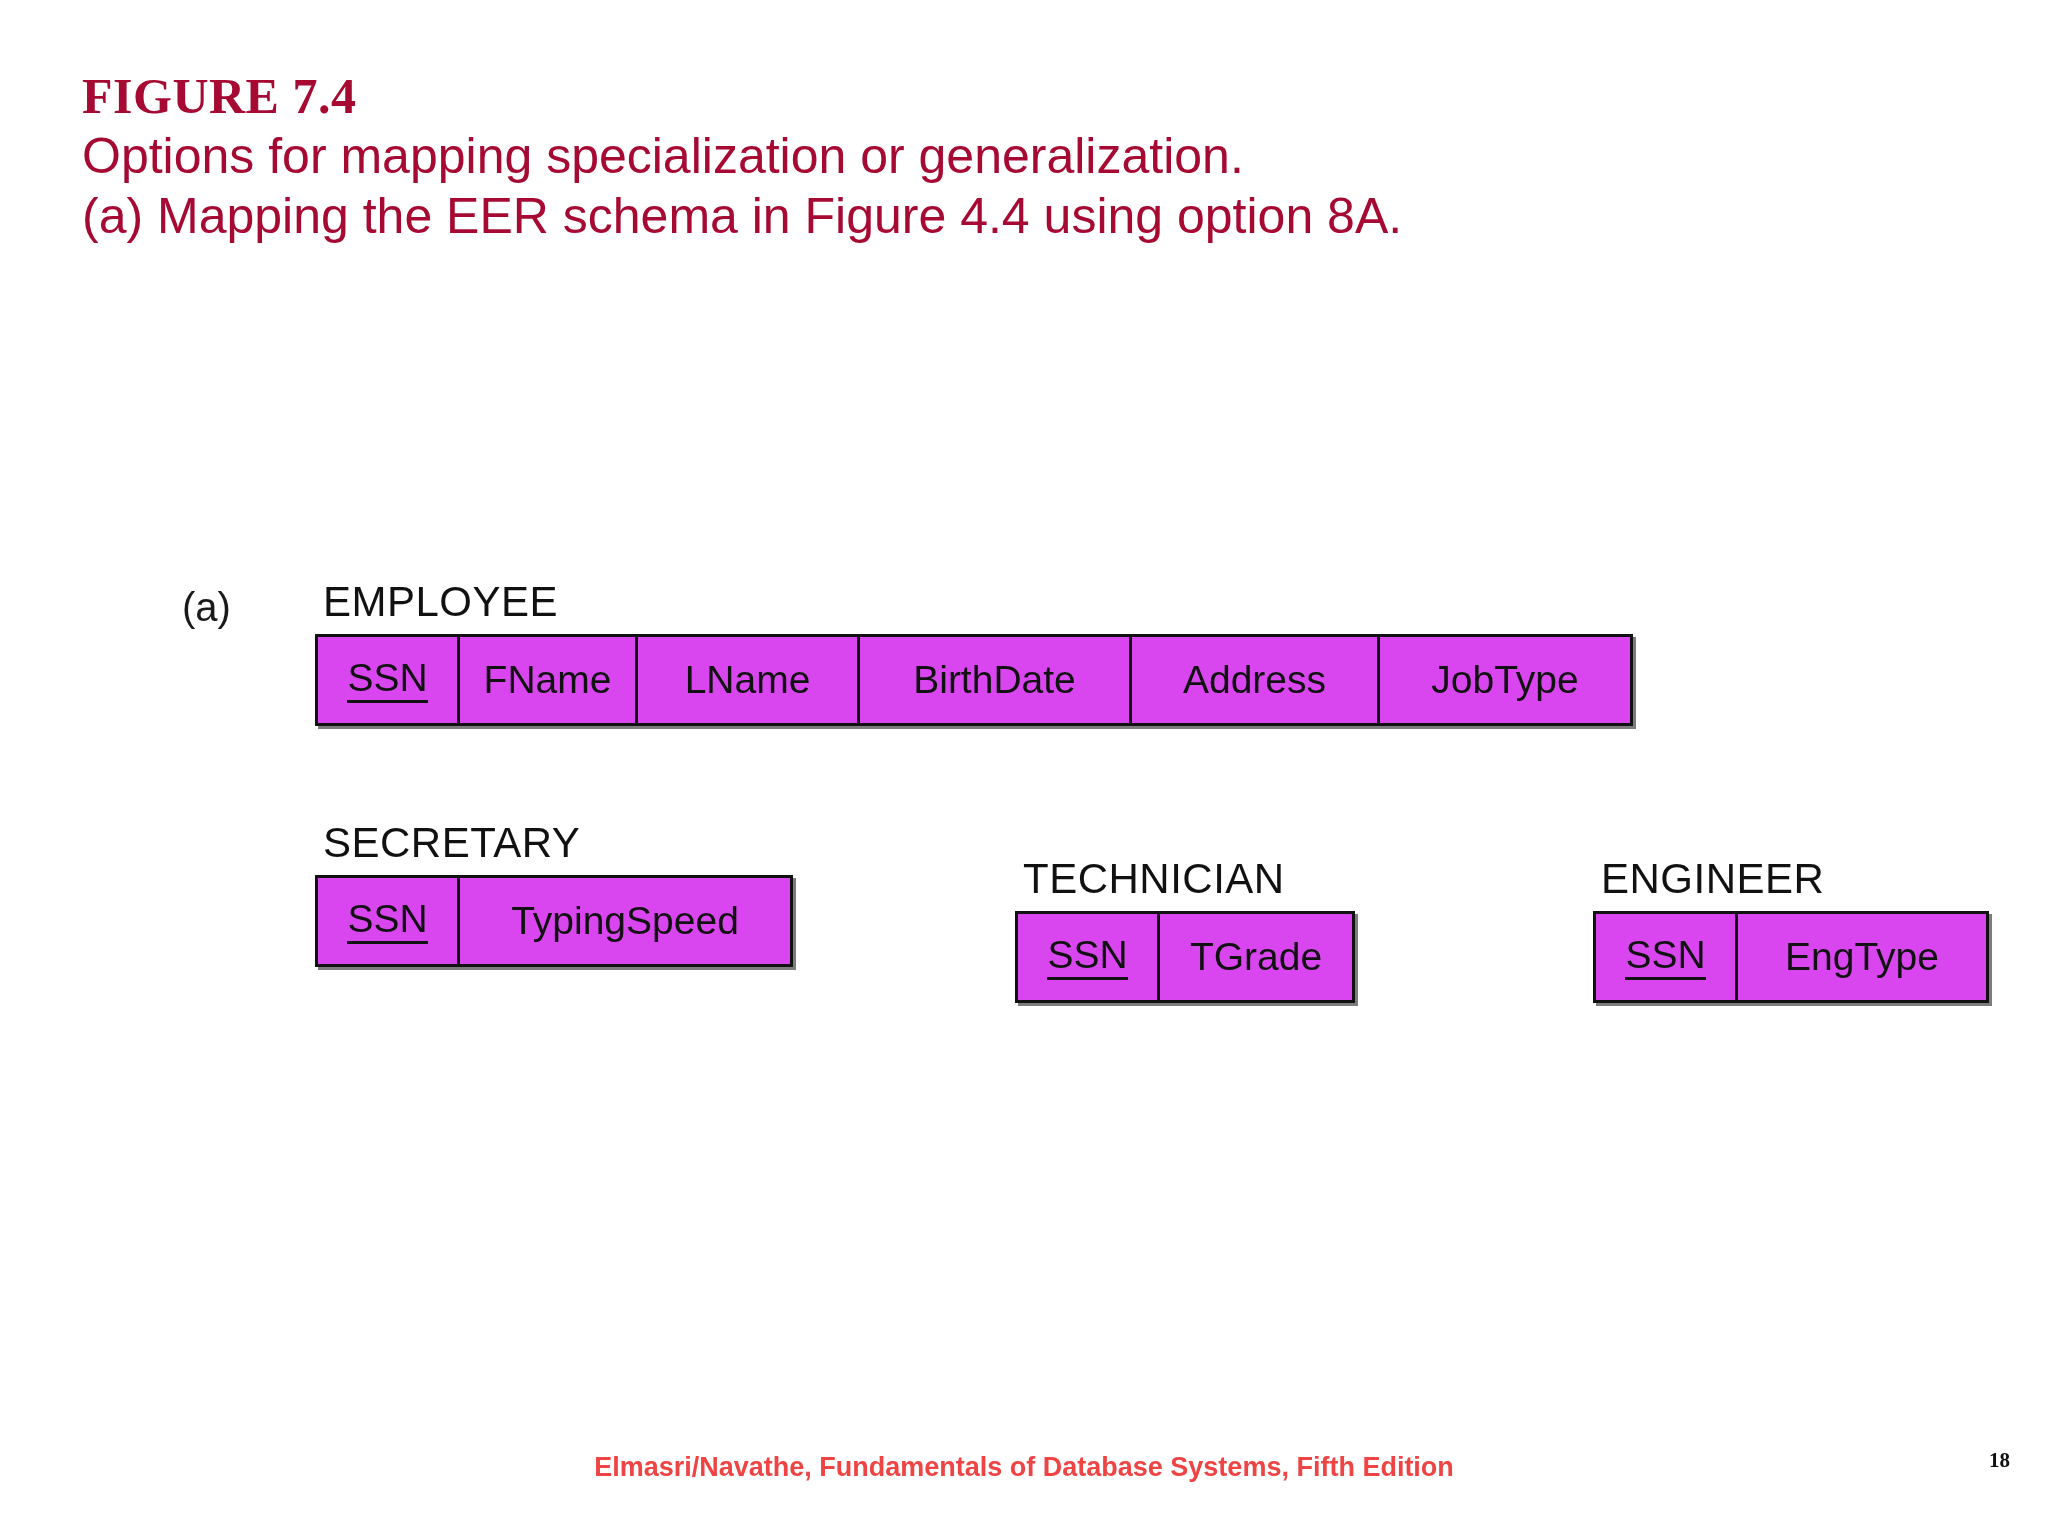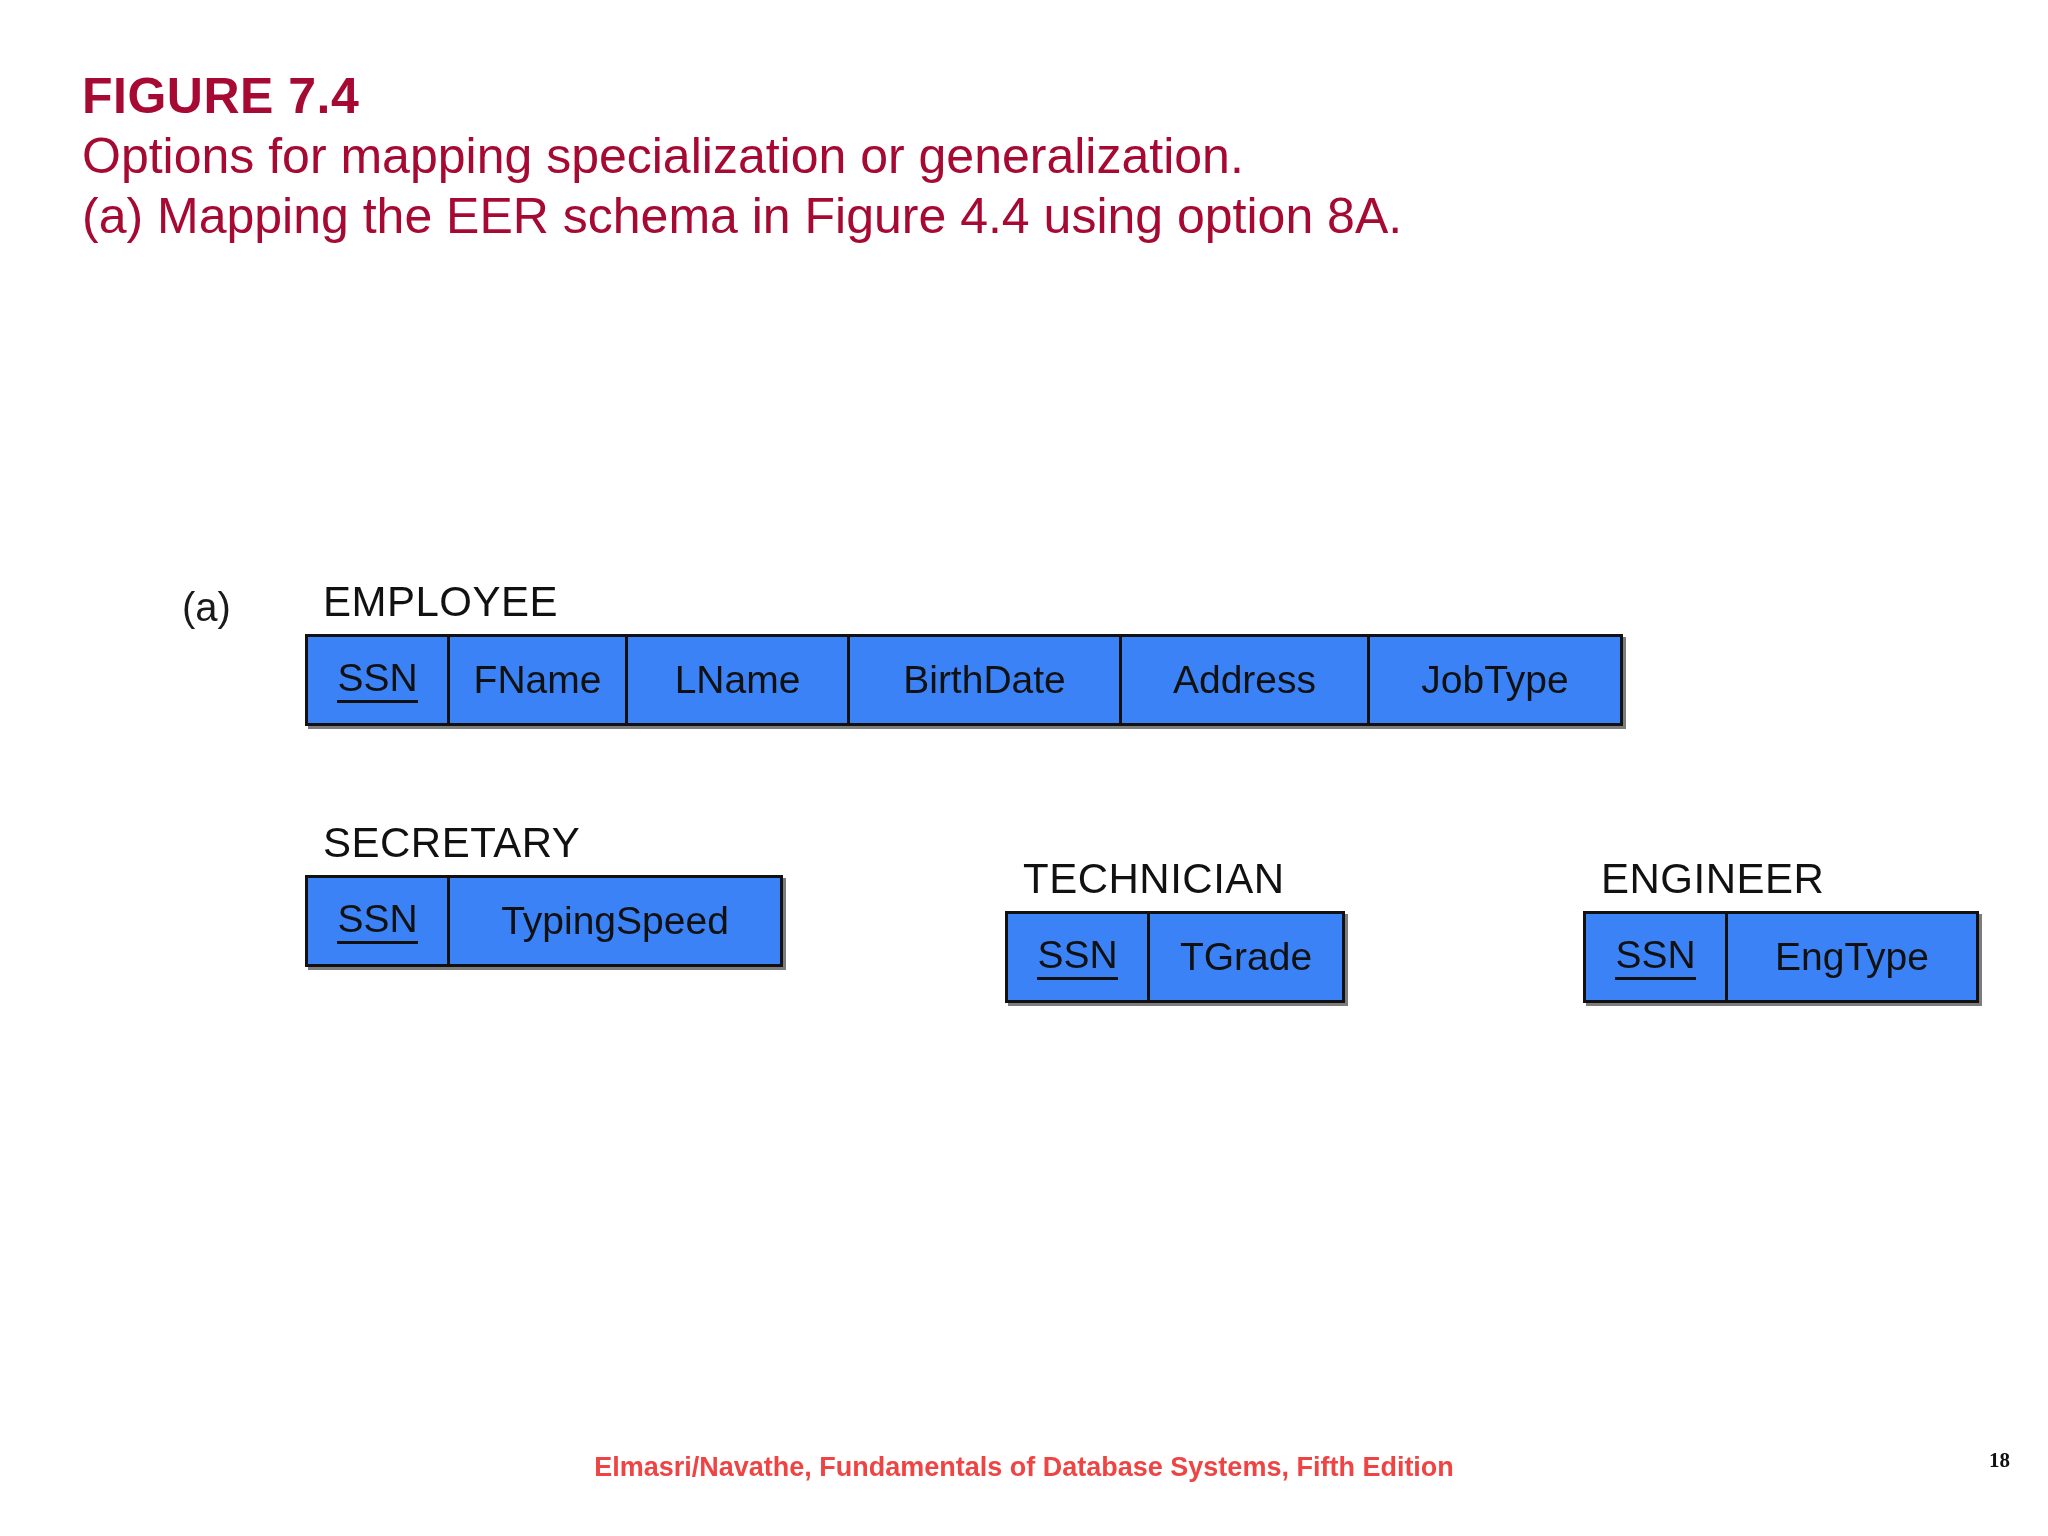--- a/index.html
+++ b/index.html
@@ -17,21 +17,21 @@
   }
 
   
   .heading-block {
     position: absolute;
     left: 82px;
     top: 66px;
     width: 1900px;
   }
   .figure-label {
-    font-family: Liberation Sans, sans-serif;
+    font-family: Liberation Serif, serif;
     font-weight: bold;
     font-size: 50px;
     line-height: 60px;
     color: #A60A33;
     letter-spacing: 0.5px;
     white-space: nowrap;
   }
   .heading-line {
     font-family: "Liberation Sans", sans-serif;
     font-weight: normal;
@@ -67,23 +67,24 @@
     line-height: 48px;
     color: #111111;
     letter-spacing: 0.5px;
     white-space: nowrap;
     margin-bottom: 8px;
     padding-left: 18px;
   }
   .rel-table {
     display: flex;
     border: 3px solid #111111;
-    background: #3b82f6;
+    background: #d946ef;
     box-shadow: 3px 3px 0 rgba(17,17,17,0.55);
     width: fit-content;
+    margin-left: 10px;
   }
   .rel-cell {
     border-right: 3px solid #111111;
     height: 86px;
     display: flex;
     align-items: center;
     justify-content: center;
     font-family: "Liberation Sans", sans-serif;
     font-size: 39px;
     color: #111111;

